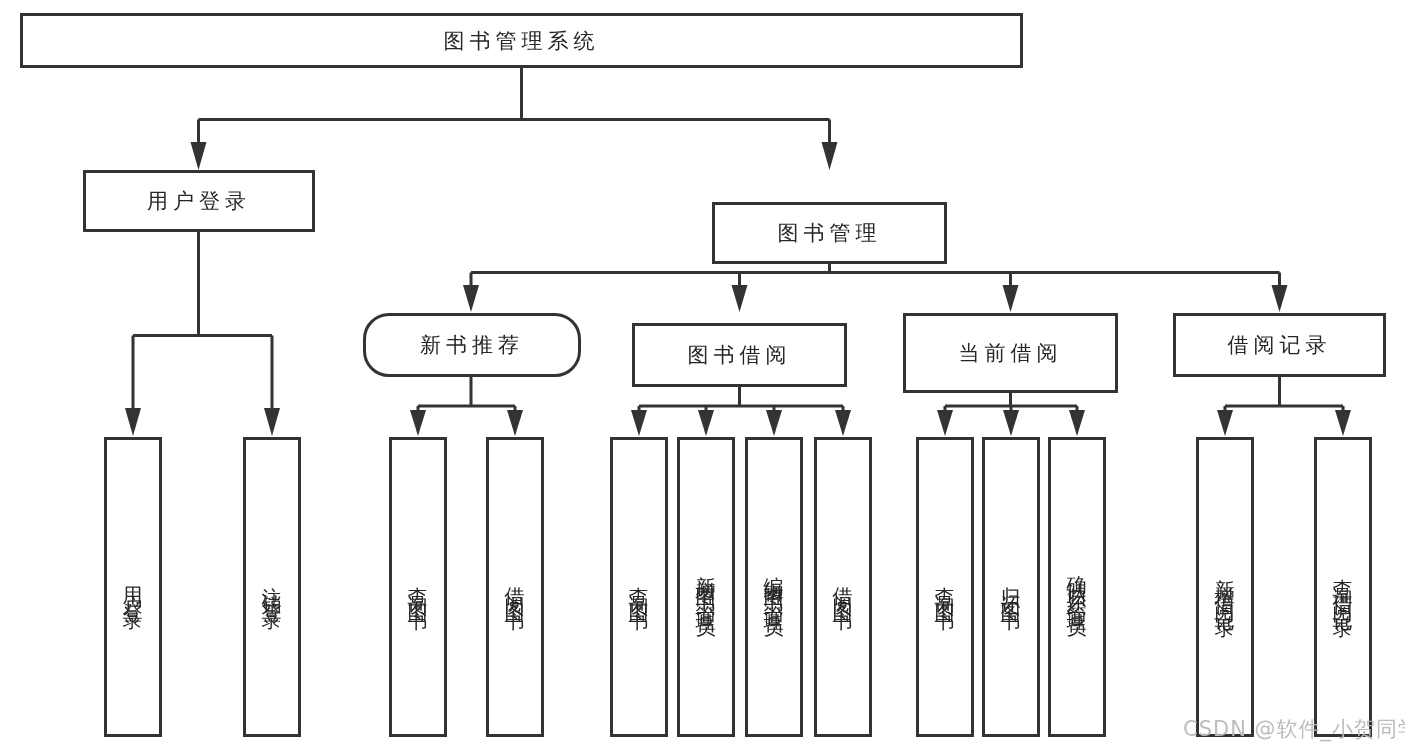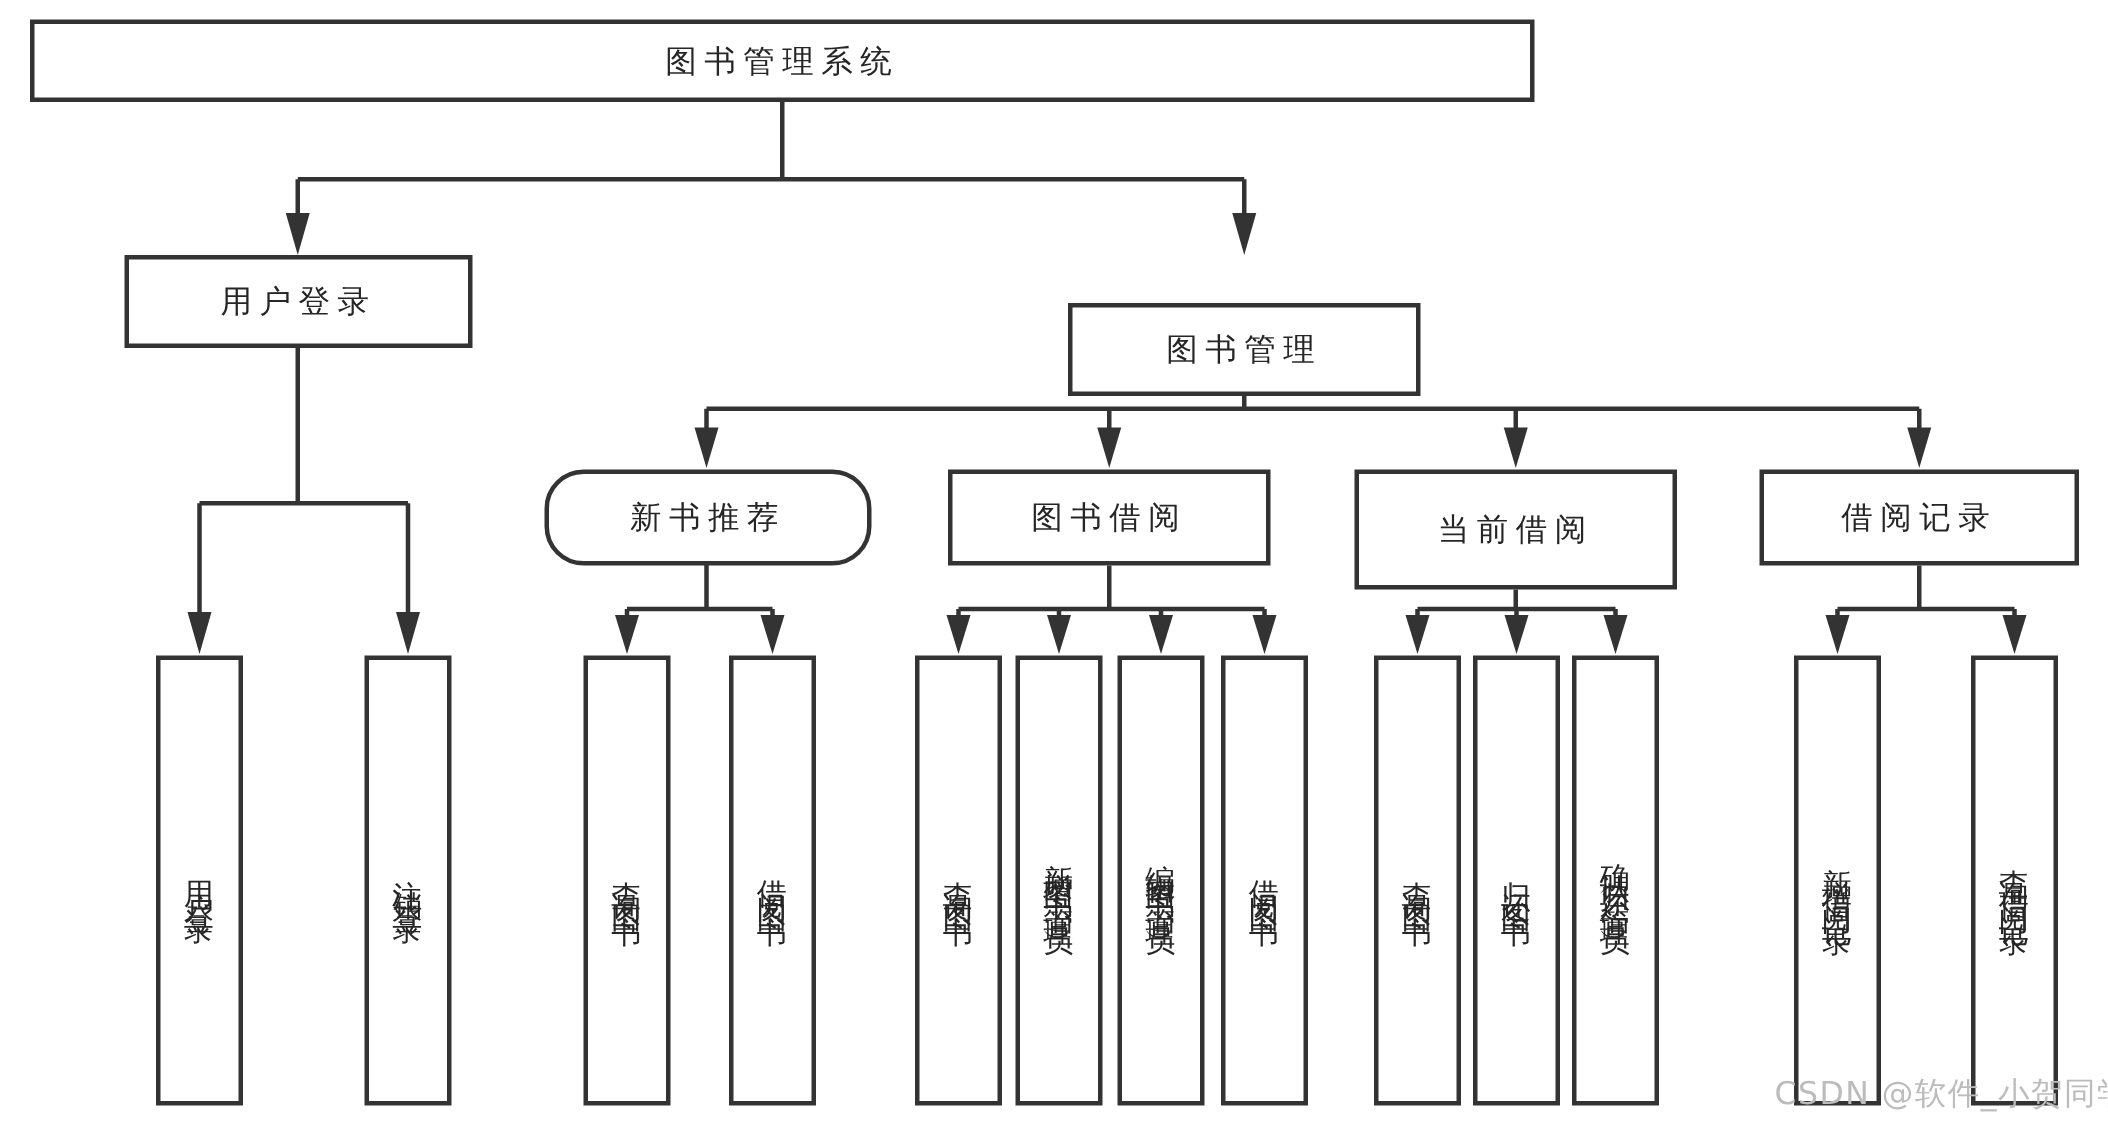--- a/index.html
+++ b/index.html
@@ -92,21 +92,21 @@
       <polygon points="1335,410 1351,410 1343,436" fill="#333" stroke="none"></polygon>
     </g>
   </svg>
 
   <div class="hnode" style="left:20px;top:13px;width:1003px;height:55px;">图书管理系统</div>
 
   <div class="hnode" style="left:83px;top:170px;width:232px;height:62px;">用户登录</div>
   <div class="hnode" style="left:712px;top:170px;width:235px;height:62px;margin-top:32px;">图书管理</div>
 
   <div class="hnode" style="left:363px;top:313px;width:218px;height:64px;border-radius:26px;">新书推荐</div>
-  <div class="hnode" style="left:632px;top:313px;width:215px;height:64px;">图书借阅</div>
+  <div class="hnode" style="left:632px;top:323px;width:215px;height:64px;">图书借阅</div>
   <div class="hnode" style="left:903px;top:313px;width:215px;height:80px;">当前借阅</div>
   <div class="hnode" style="left:1173px;top:313px;width:213px;height:64px;">借阅记录</div>
 
   <div class="leaf" style="left:104px;">
     <span class="vtext">用户登录</span>
   </div>
   <div class="leaf" style="left:243px;">
     <span class="vtext">注销登录</span>
   </div>
 

